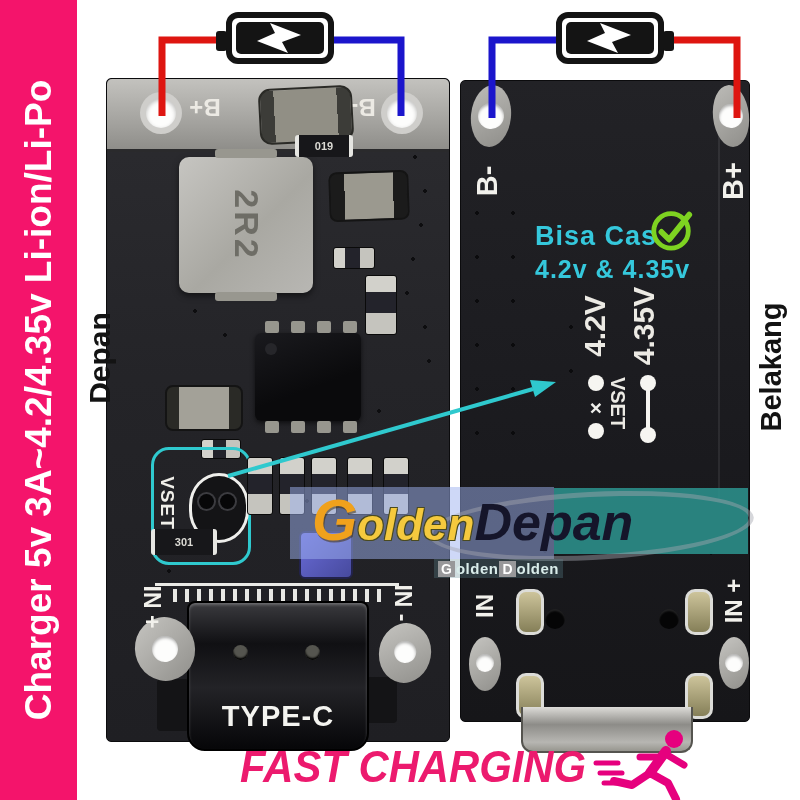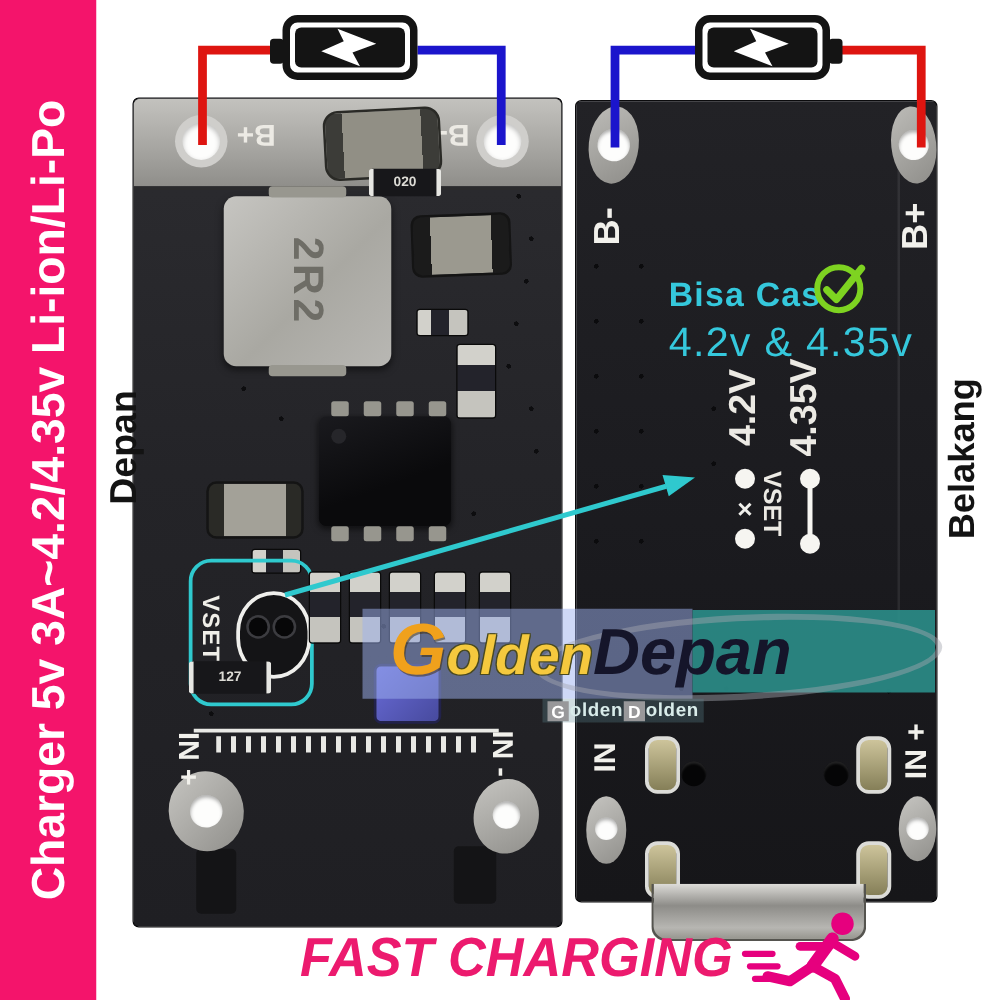--- a/index.html
+++ b/index.html
@@ -141,21 +141,21 @@
   
   .bb-line{position:absolute;left:257px;top:30px;width:2px;height:390px;background:rgba(255,255,255,0.08);}
   .pad-oval{position:absolute;border-radius:50%;background:linear-gradient(145deg,#bdbcb8,#8e8d89);}
   .phole{position:absolute;border-radius:50%;background:#fdfdfc;box-shadow:inset 0 2px 3px rgba(0,0,0,0.3);}
   .bp1{left:10px;top:4px;width:40px;height:62px;transform:rotate(6deg);}
   .bp1 .phole{left:7px;top:18px;width:26px;height:26px;}
   .bp2{left:252px;top:4px;width:36px;height:62px;transform:rotate(-6deg);}
   .bp2 .phole{left:6px;top:19px;width:24px;height:24px;}
   .blabel{color:#f2f1ec;font-size:29px;}
   .note1{position:absolute;left:74px;top:140px;color:#35C8DC;font-weight:bold;font-size:27px;letter-spacing:1px;}
-  .note2{position:absolute;left:74px;top:174px;color:#35C8DC;font-weight:normal;font-size:33px;letter-spacing:1px;}
+  .note2{position:absolute;left:74px;top:174px;color:#35C8DC;font-weight:bold;font-size:25px;letter-spacing:1px;}
   .check{position:absolute;left:188px;top:126px;width:46px;height:46px;}
   .vlabel-w{color:#eceae4;font-size:30px;}
   .bvset{left:156px;top:322px;color:#eceae4;font-size:20px;}
   .wdot{position:absolute;width:16px;height:16px;border-radius:50%;background:#f6f5f1;}
   .wline{position:absolute;left:185px;top:302px;width:4px;height:52px;background:#f6f5f1;}
   .xmark{left:135px;top:327px;color:#f0f0ec;font-weight:bold;font-size:21px;}
   .gold-pad{position:absolute;width:22px;height:40px;border-radius:10px;border:3px solid #dcdcd8;
     background:linear-gradient(180deg,#cdc49b,#857f58);}
   .bhole{position:absolute;width:20px;height:20px;border-radius:50%;background:#050506;
     box-shadow:inset 0 2px 2px rgba(255,255,255,0.12);}
@@ -222,21 +222,21 @@
       <div class="hole fh2"></div>
       <span class="vl r180 strip-label" style="left:98px;top:28px;">B+</span>
       <span class="vl r180 strip-label" style="left:256px;top:28px;">B-</span>
       <div class="bigcap"></div>
     </div>
 
     <div class="inductor">
       <span class="vl r90 ind-label">2R2</span>
     </div>
     <div class="cap2"></div>
-    <div class="chiplab c017">020</div>
+    <div class="chiplab c017">019</div>
     <div class="res v rv1"></div>
     <div class="res h rh1"></div>
 
     <div class="ic">
       <span class="pin pt" style="left:10px;"></span>
       <span class="pin pt" style="left:36px;"></span>
       <span class="pin pt" style="left:62px;"></span>
       <span class="pin pt" style="left:88px;"></span>
       <span class="pin pb" style="left:10px;"></span>
       <span class="pin pb" style="left:36px;"></span>
@@ -251,28 +251,33 @@
     <div class="transistor">
       <i class="tdot td1"></i>
       <i class="tdot td2"></i>
     </div>
 
     <div class="res v rr" style="left:140px;"></div>
     <div class="res v rr" style="left:172px;"></div>
     <div class="res v rr" style="left:204px;"></div>
     <div class="res v rr" style="left:240px;"></div>
     <div class="res v rr" style="left:276px;"></div>
-    <div class="chiplab c301">127</div>
+    <div class="chiplab c301">301</div>
     <div class="bluecap"></div>
 
     <div class="silk-line"></div>
     <div class="silk-comb"></div>
     <div class="ear le"></div>
     <div class="ear re"></div>
 
+    <div class="usbc">
+      <i class="screw s1"></i>
+      <i class="screw s2"></i>
+      <span class="usbc-label">TYPE-C</span>
+    </div>
 
     <div class="mount fm1">
         <i class="mhole"></i>
       </div>
     <div class="mount fm2">
         <i class="mhole"></i>
       </div>
     <span class="vl r90 inlabel" style="left:44px;top:528px;">IN +</span>
     <span class="vl r90 inlabel" style="left:295px;top:524px;">IN -</span>
   </div>

